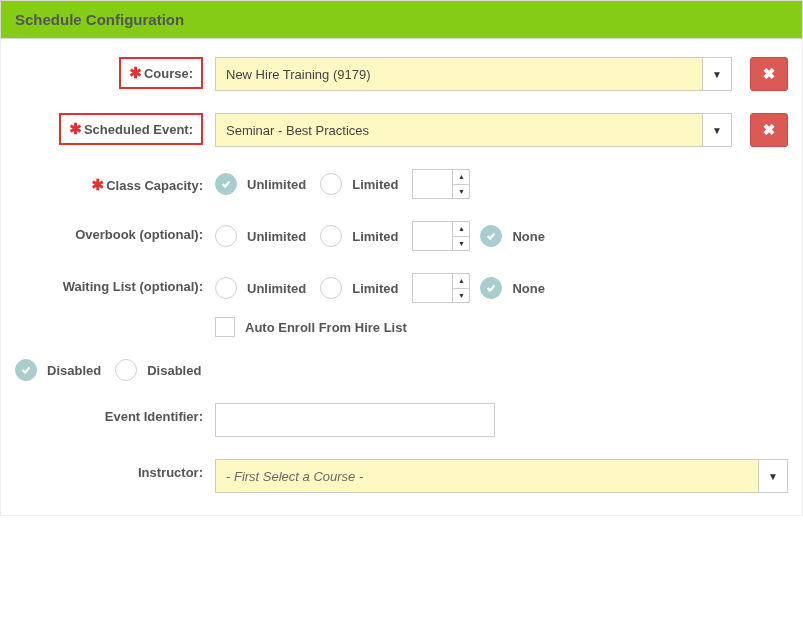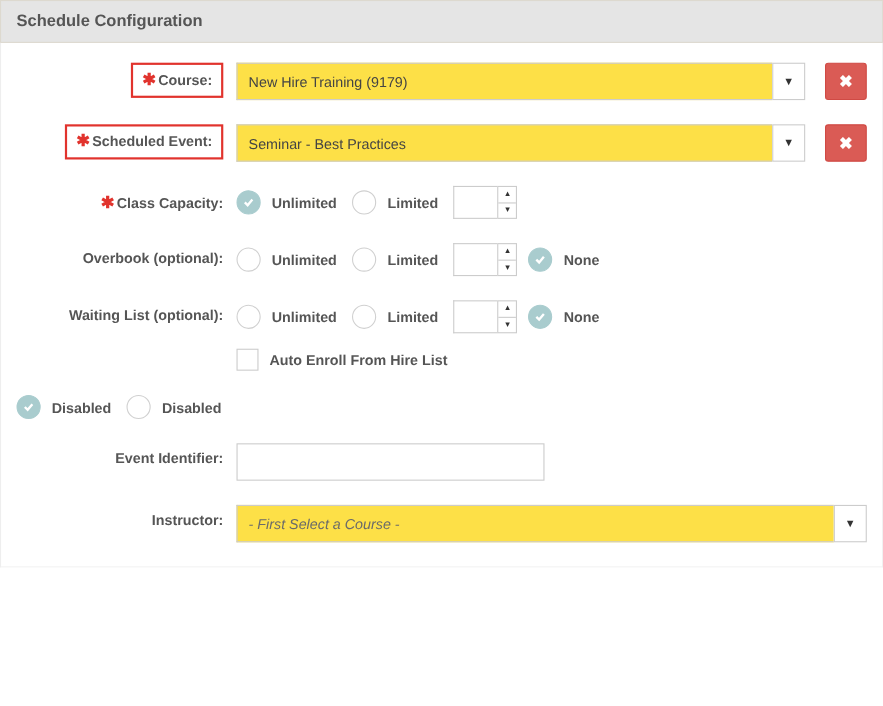--- a/index.html
+++ b/index.html
@@ -4,21 +4,21 @@
 <style>
   * { box-sizing: border-box; margin: 0; padding: 0; }
   body {
     font-family: "Segoe UI", Tahoma, Arial, sans-serif;
     font-size: 13px;
     color: #555;
     background: #fff;
     width: 803px;
   }
   .header {
-    background: #e5e5e5;
+    background: #84cc16;
     border: 1px solid #ddd9cf;
     padding: 10px 14px;
     font-weight: bold;
     font-size: 15px;
     color: #555;
   }
   .form-area {
     padding: 18px 14px 22px 14px;
     border: 1px solid #eee;
     border-top: none;
@@ -60,21 +60,21 @@
   .select-wrap {
     display: flex;
     align-items: stretch;
     flex: 1;
   }
   .select-text {
     flex: 1;
     border: 1px solid #ccc;
     border-right: none;
     padding: 8px 10px;
-    background: #fde047;
+    background: #fef9c3;
     color: #444;
     height: 34px;
     line-height: 18px;
   }
   .select-arrow {
     width: 30px;
     border: 1px solid #ccc;
     background: #fff;
     display: flex;
     align-items: center;

